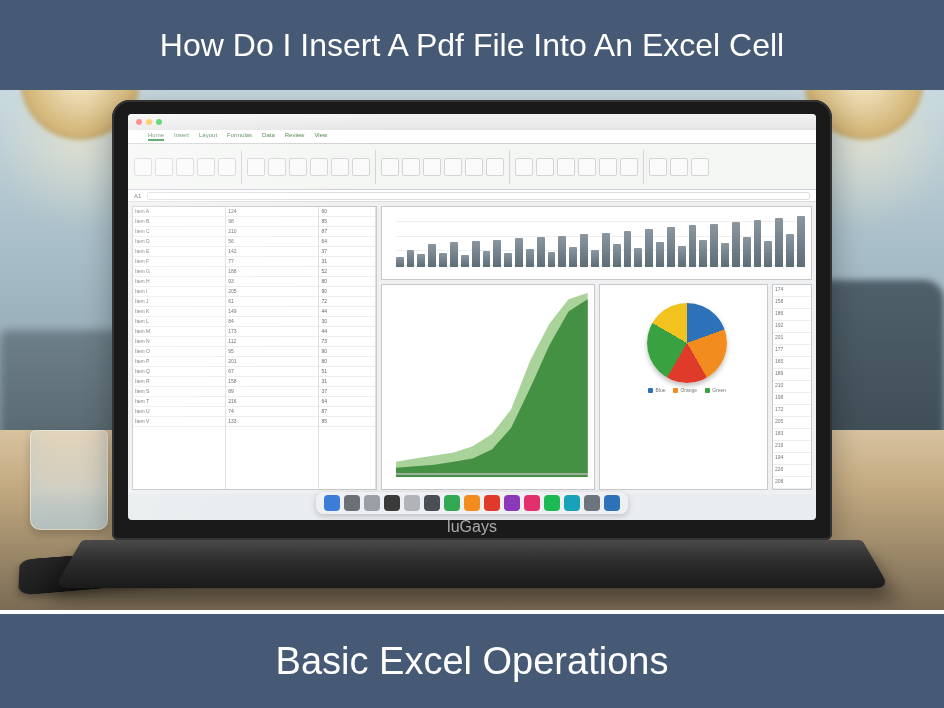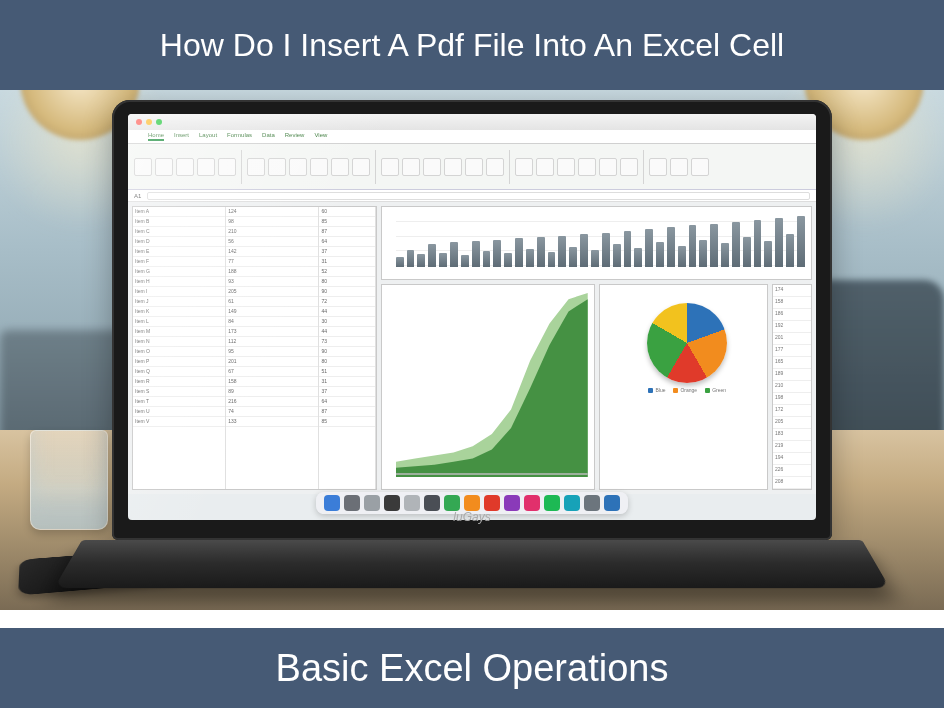--- a/index.html
+++ b/index.html
@@ -13,21 +13,21 @@
   .banner {
     background: #465a75;
     color: #fff;
     text-align: center;
     display: flex;
     align-items: center;
     justify-content: center;
     font-weight: 500;
   }
   .banner-top { height: 90px; font-size: 32px; }
-  .banner-bottom { height: 80px; font-size: 38px; position: absolute; bottom: 0; left: 0; right: 0; }
+  .banner-bottom { height: 94px; font-size: 38px; position: absolute; bottom: 0; left: 0; right: 0; }
   .scene {
     position: relative;
     height: 520px;
     background: linear-gradient(180deg, #c8d9e0 0%, #a8bec8 30%, #8ea5b0 60%, #6b7d86 100%);
     overflow: hidden;
   }
   
   .lamp { position: absolute; width: 120px; height: 60px; border-radius: 0 0 60px 60px; background: radial-gradient(ellipse at top, #f6e8c9 0%, #d5b97c 60%, #9a8053 100%); filter: blur(2px); }
   .lamp.left { top: -10px; left: 20px; }
   .lamp.right { top: -10px; right: 20px; }
@@ -68,21 +68,21 @@
     position: relative; font-size: 7px; color: #555;
   }
   .keyboard-deck {
     width: 780px; height: 70px; margin-left: -30px;
     background: linear-gradient(180deg, #4a4a4a 0%, #2b2b2b 50%, #1a1a1a 100%);
     border-radius: 4px 4px 14px 14px;
     transform: perspective(800px) rotateX(50deg); transform-origin: top;
     box-shadow: 0 18px 20px rgba(0,0,0,0.4);
     position: relative;
   }
-  .brand { position: absolute; bottom: 16px; left: 50%; transform: translateX(-50%); color: #aaa; font-size: 12px; font-style: italic; }
+  .brand { position: absolute; bottom: 4px; left: 50%; transform: translateX(-50%); color: #aaa; font-size: 16px; }
   
   .dock {
     position: absolute; bottom: 6px; left: 50%; transform: translateX(-50%);
     background: rgba(240,240,245,0.8); border-radius: 8px; padding: 3px 8px;
     display: flex; gap: 4px; box-shadow: 0 2px 6px rgba(0,0,0,0.2);
   }
   .dock-icon { width: 16px; height: 16px; border-radius: 4px; }
   
   .titlebar { height: 16px; background: linear-gradient(#f3f3f3,#e4e4e4); display:flex; align-items:center; padding:0 8px; gap:4px;}
   .traffic { width:6px;height:6px;border-radius:50%;}

